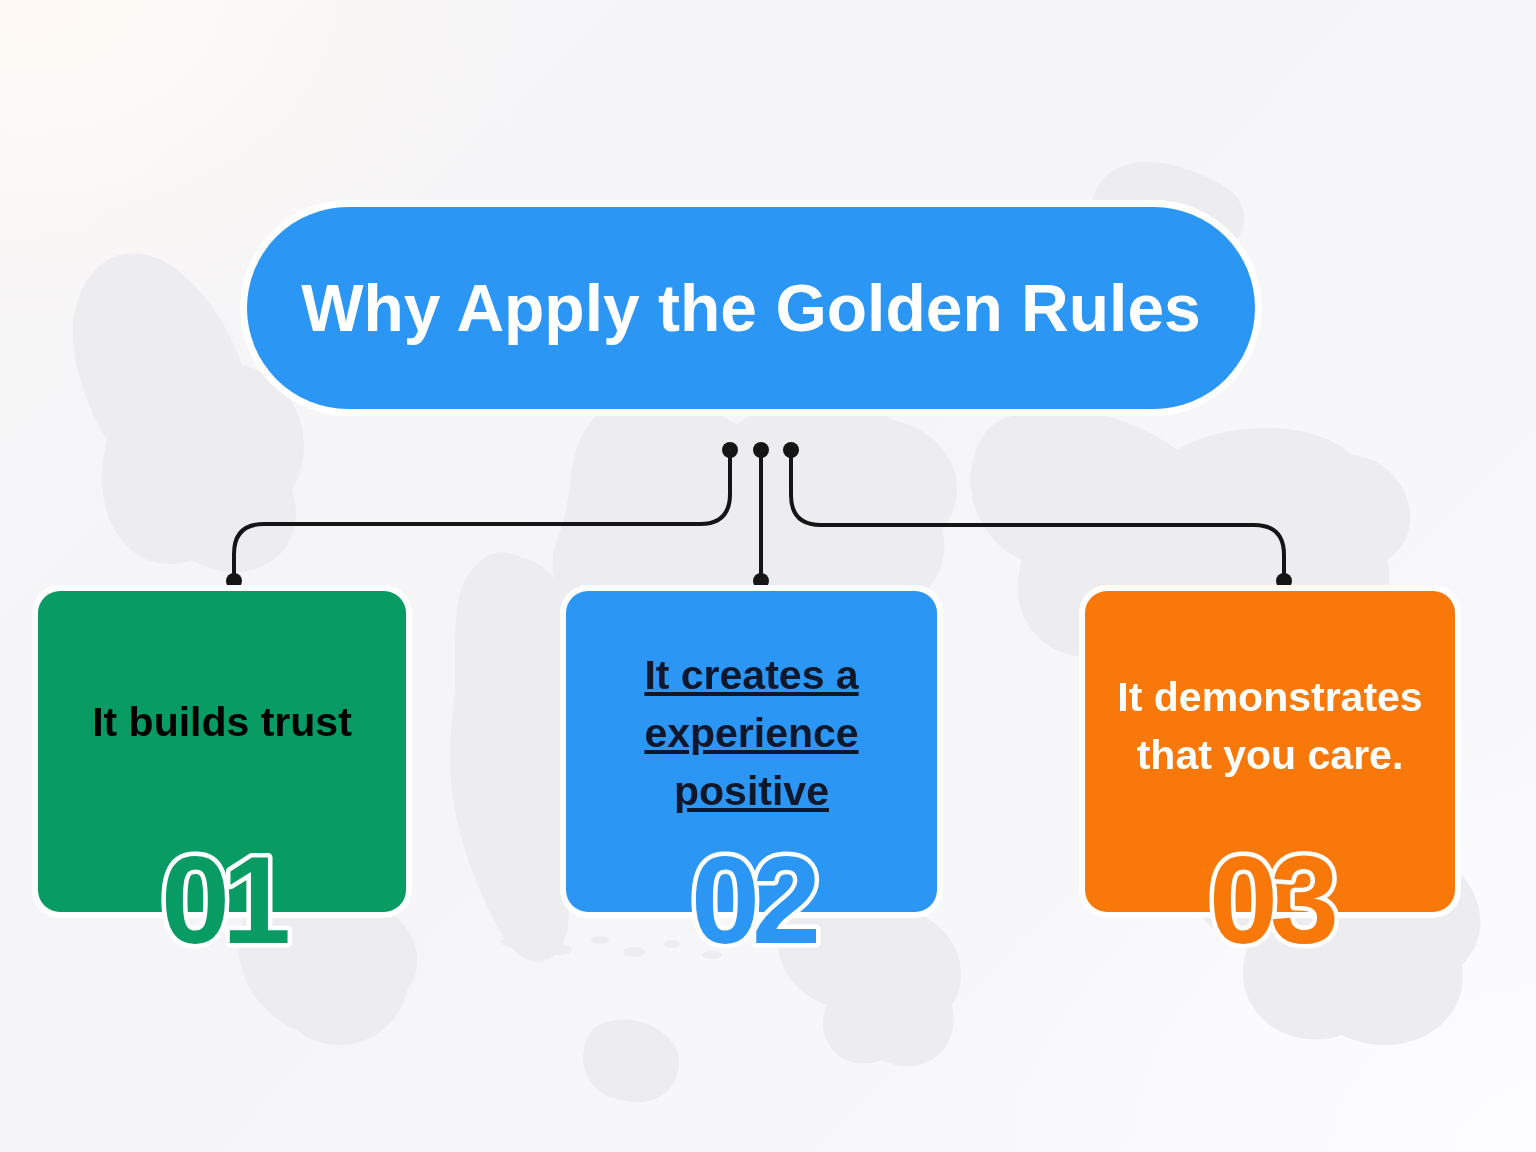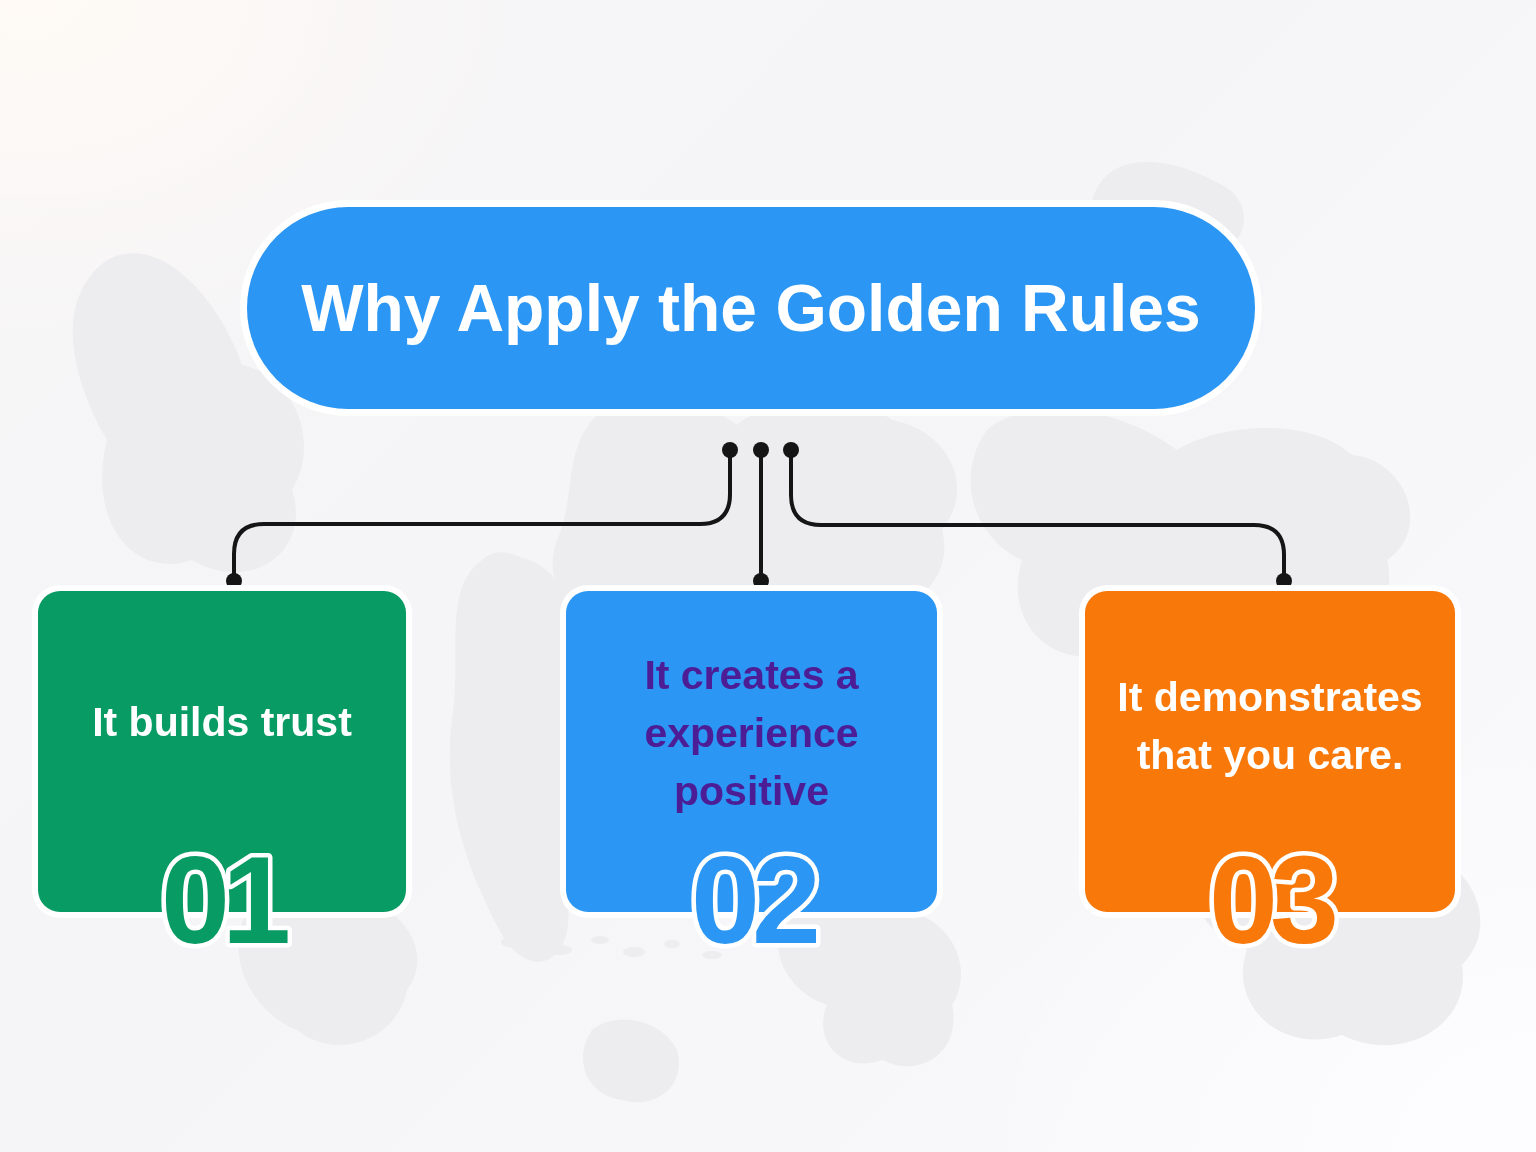--- a/index.html
+++ b/index.html
@@ -122,30 +122,30 @@
     <circle cx="222" cy="581" r="8"></circle>
     <circle cx="749" cy="581" r="8"></circle>
     <circle cx="1272" cy="581" r="8"></circle>
   </svg>
 
   <div class="pill" style="background-color: rgb(43, 150, 243); color: rgb(255, 255, 255);">
     <div class="pill-line">Why Apply the Golden Rules</div>
   </div>
 
   <section class="card card-1" style="background-color: rgb(8, 155, 99);">
-    <div class="card-text" style="color: #ffffff;">
+    <div class="card-text" style="color: #000000;">
       <div class="card-line">It builds trust</div>
     </div>
     <svg class="num" width="340" height="150" viewBox="0 0 340 150" aria-hidden="true">
       <text x="170" y="129" text-anchor="middle" fill="#089B63" stroke="#FFFFFF">01</text>
     </svg>
   </section>
 
   <section class="card card-2" style="background-color: rgb(43, 150, 243);">
-    <div class="card-text" style="color: #4c1d95;">
+    <div class="card-text" style="color: #0f172a; text-decoration: underline;">
       <div class="card-line">It creates a</div>
       <div class="card-line">experience</div>
       <div class="card-line">positive</div>
     </div>
     <svg class="num" width="340" height="150" viewBox="0 0 340 150" aria-hidden="true">
       <text x="170" y="129" text-anchor="middle" fill="#2B96F3" stroke="#FFFFFF">02</text>
     </svg>
   </section>
 
   <section class="card card-3" style="background-color: rgb(248, 120, 10);">

